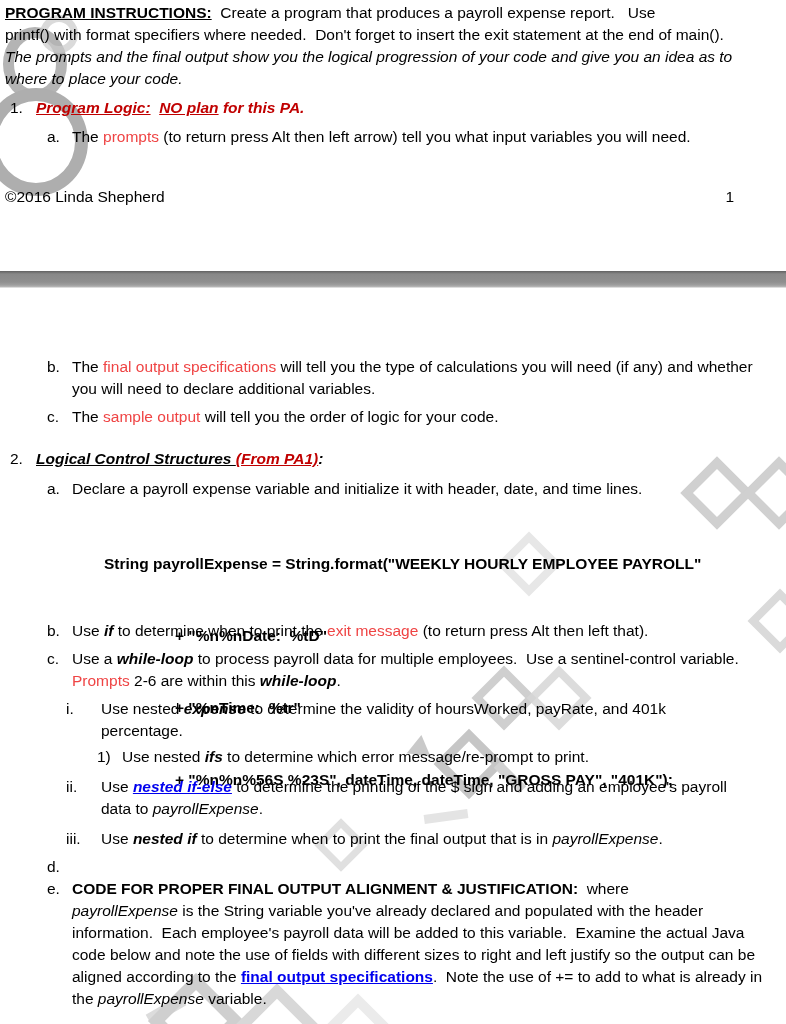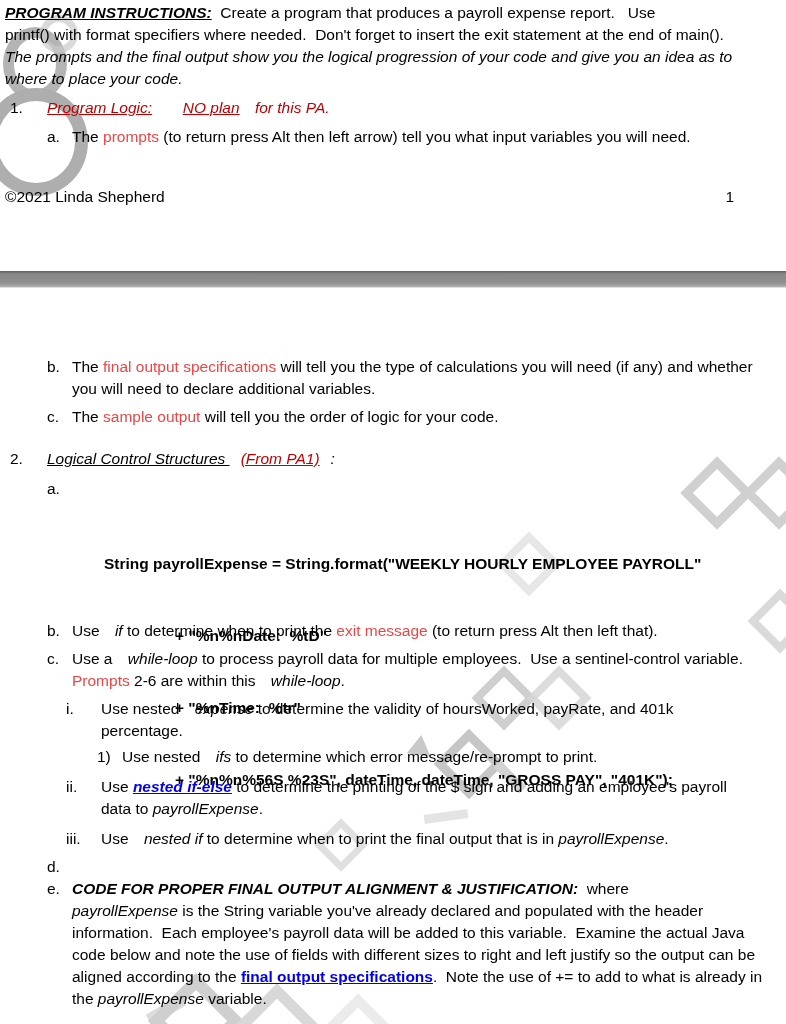--- a/index.html
+++ b/index.html
@@ -3,23 +3,23 @@
 <meta charset="utf-8">
 <style>
   html,body{margin:0;padding:0;background:#ffffff;}
   .page{
     position:relative;width:786px;height:1024px;background:#ffffff;overflow:hidden;
     font-family:"Liberation Sans","DejaVu Sans",sans-serif;
     font-size:15.5px;line-height:22px;color:#000;
   }
   .block{position:absolute;white-space:pre-wrap;z-index:2;}
   .marker{position:absolute;white-space:pre;}
-  .b{font-weight:bold;font-style:italic;}
+  .b{font-weight:bold;}
   .i{font-style:italic;}
-  .bi{font-weight:normal;font-style:italic;margin-left:11px;}
+  .bi{font-weight:bold;font-style:italic;}
   .u{text-decoration:underline;}
   .red{color:#c00000;}
   .link{color:#ef4444;cursor:pointer;}
   .blink{color:#0000ee;text-decoration:underline;font-weight:bold;cursor:pointer;}
   .bilink{color:#0000ee;text-decoration:underline;font-weight:bold;font-style:italic;cursor:pointer;}
   .codeline{font-weight:bold;white-space:pre;line-height:28px;margin-left:40px;}
   .codeline.cont{margin-left:111px;}
   .divider{
     position:absolute;left:0;right:0;top:271px;height:16px;z-index:2;
     background:linear-gradient(180deg,#616161 0px,#888888 3px,#8f8f8f 11px,#9e9e9e 14px,#b8b8b8 16px);
@@ -55,31 +55,31 @@
   <div class="wm-d" style="left:162px;top:987px;width:44px;height:44px;border-width:12px;border-color:#cfcfcf;"></div>
   <div class="wm-d" style="left:246px;top:996px;width:40px;height:40px;border-width:11px;border-color:#d8d8d8;"></div>
   <div class="wm-d" style="left:330px;top:1005px;width:36px;height:36px;border-width:10px;border-color:#ebebeb;"></div>
 
   <div class="block" style="top:2px;left:5px;right:38px;"><span class="b u">PROGRAM INSTRUCTIONS:</span><span>  Create a program that produces a payroll expense report.   Use</span><br><span>printf() with format specifiers where needed.  Don't forget to insert the exit statement at the end of main().  </span><span class="i">The prompts and the final output show you the logical progression of your code and give you an idea as to where to place your code.</span></div>
 
   <div class="block" style="top:97px;left:36px;right:5px;"><span class="marker" style="left:-26px;">1.</span><span class="bi red u">Program Logic:</span><span class="bi red">  </span><span class="bi red u">NO plan</span><span class="bi red"> for this PA.</span></div>
 
   <div class="block" style="top:126px;left:72px;right:5px;"><span class="marker" style="left:-25px;">a.</span><span>The </span><a class="link">prompts</a><span> (to return press Alt then left arrow) tell you what input variables you will need.</span></div>
 
-  <div class="block" style="top:186px;left:5px;right:5px;"><span>©2021 Linda Shepherd</span><span class="pagenum">1</span></div>
+  <div class="block" style="top:186px;left:5px;right:5px;"><span>©2016 Linda Shepherd</span><span class="pagenum">1</span></div>
 
   <div class="divider"></div>
 
   <div class="block" style="top:356px;left:72px;right:5px;"><span class="marker" style="left:-25px;">b.</span><span>The </span><a class="link">final output specifications</a><span> will tell you the type of calculations you will need (if any) and whether you will need to declare additional variables.</span></div>
 
   <div class="block" style="top:406px;left:72px;right:5px;"><span class="marker" style="left:-25px;">c.</span><span>The </span><a class="link">sample output</a><span> will tell you the order of logic for your code.</span></div>
 
   <div class="block" style="top:448px;left:36px;right:5px;"><span class="marker" style="left:-26px;">2.</span><span class="bi u">Logical Control Structures </span><span class="bi red u">(From PA1)</span><span class="bi">:</span></div>
 
-  <div class="block" style="top:478px;left:72px;right:5px;"><span class="marker" style="left:-25px;">a.</span></div>
+  <div class="block" style="top:478px;left:72px;right:5px;"><span class="marker" style="left:-25px;">a.</span><span>Declare a payroll expense variable and initialize it with header, date, and time lines.</span></div>
 
   <div class="block" style="top:506px;left:64px;right:5px;">
     <div class="codeline">String payrollExpense = String.format("WEEKLY HOURLY EMPLOYEE PAYROLL"</div>
     <div class="codeline cont">+ "%n%nDate:  %tD"</div>
     <div class="codeline cont">+ "%nTime:  %tr"</div>
     <div class="codeline cont">+ "%n%n%56S %23S", dateTime, dateTime, "GROSS PAY", "401K");</div>
   </div>
 
   <div class="block" style="top:620px;left:72px;right:5px;"><span class="marker" style="left:-25px;">b.</span><span>Use </span><span class="bi">if</span><span> to determine when to print the </span><a class="link">exit message</a><span> (to return press Alt then left that).</span></div>
 

